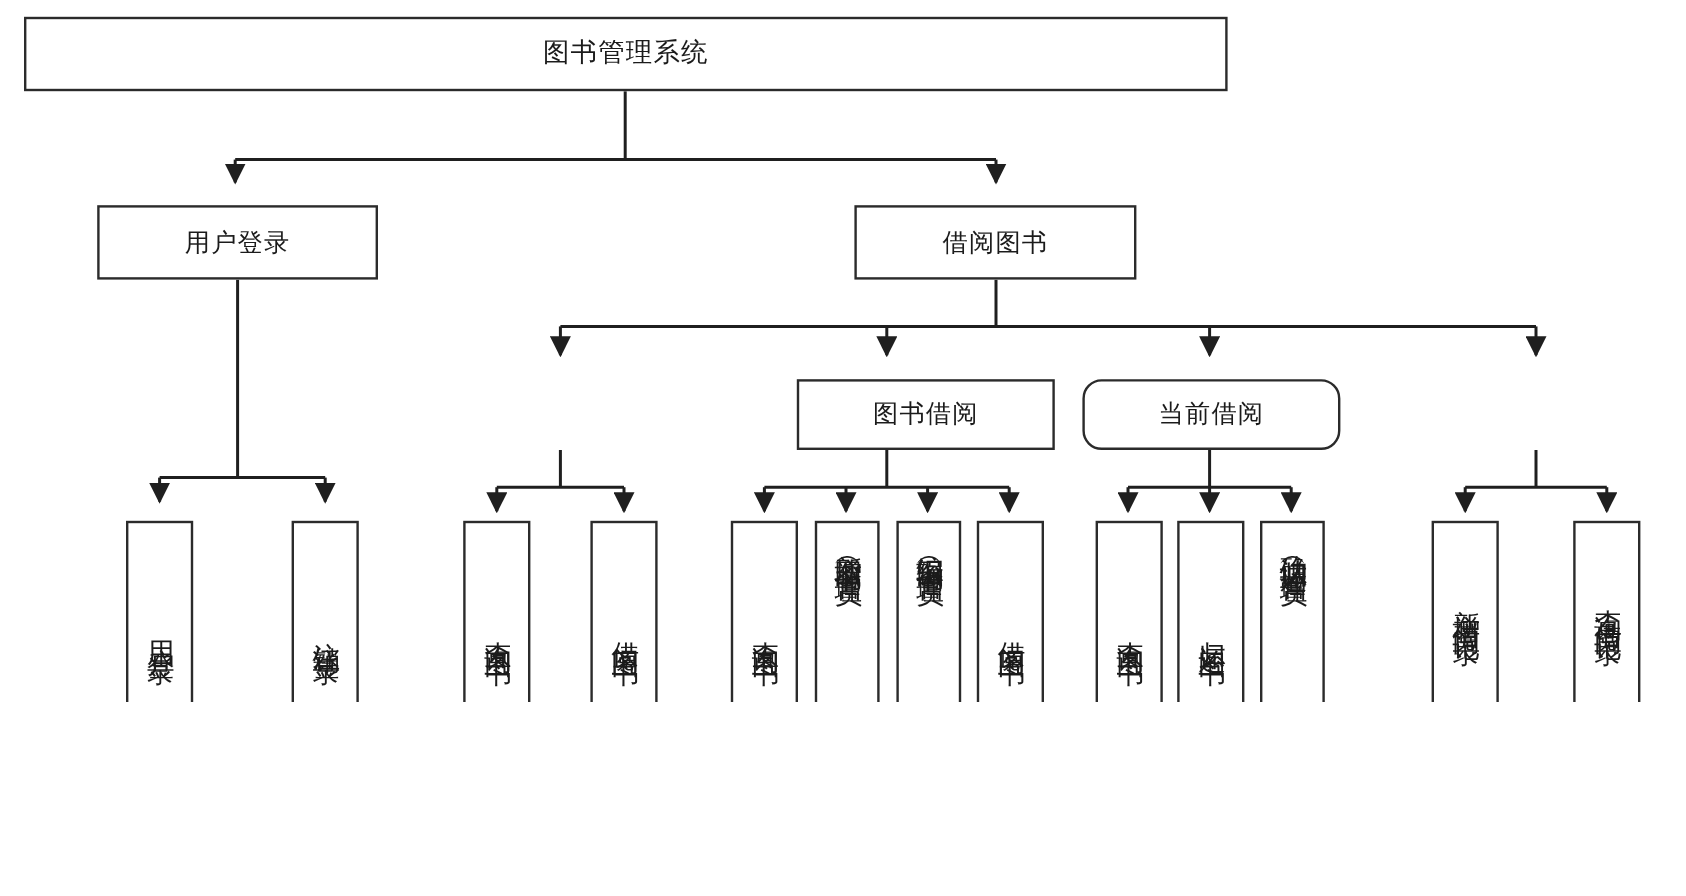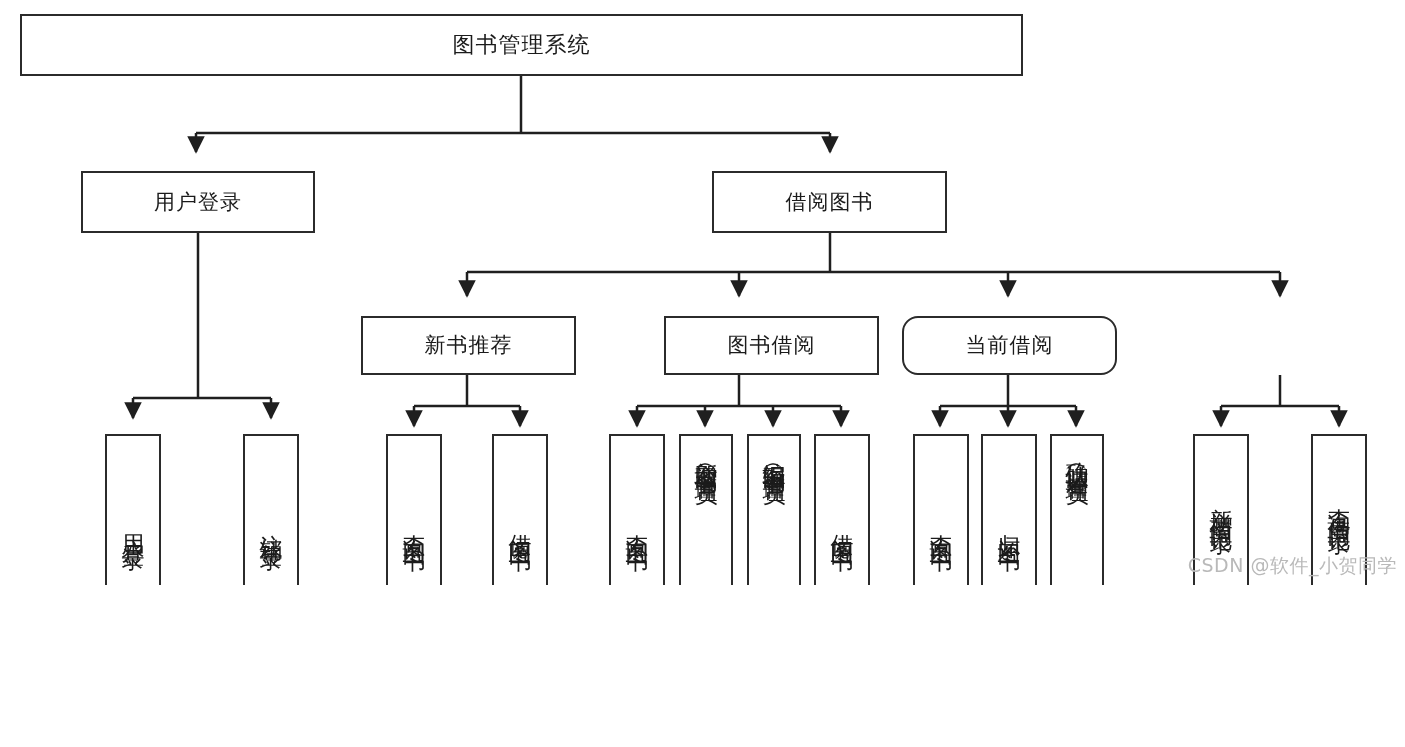--- a/index.html
+++ b/index.html
@@ -128,23 +128,20 @@
     <span class="lbl">图书管理系统</span>
   </div>
 
   <div class="node h" style="left:81px;top:171px;width:234px;height:62px;">
     <span class="lbl">用户登录</span>
   </div>
   <div class="node h" style="left:712px;top:171px;width:235px;height:62px;">
     <span class="lbl">借阅图书</span>
   </div>
 
-  <div class="node h" style="left:361px;top:316px;width:215px;height:59px;">
-    <span class="lbl">新书推荐</span>
-  </div>
   <div class="node h" style="left:664px;top:316px;width:215px;height:59px;">
     <span class="lbl">图书借阅</span>
   </div>
   <div class="node h" style="left:902px;top:316px;width:215px;height:59px;border-radius:16px;">
     <span class="lbl">当前借阅</span>
   </div>
 
   <div class="node v mid" style="left:105px;top:434px;width:56px;height:300px;">
     <span class="lbl">用户登录</span>
   </div>
@@ -182,14 +179,13 @@
     <span class="lbl">确认归还（管理员）</span>
   </div>
 
   <div class="node v mid2" style="left:1193px;top:434px;width:56px;height:300px;">
     <span class="lbl">新增借阅记录</span>
   </div>
   <div class="node v mid2" style="left:1311px;top:434px;width:56px;height:300px;">
     <span class="lbl">查询借阅记录</span>
   </div>
 
-  <div class="watermark">CSDN @软件_小贺同学</div>
 </div>
 
 </body></html>

